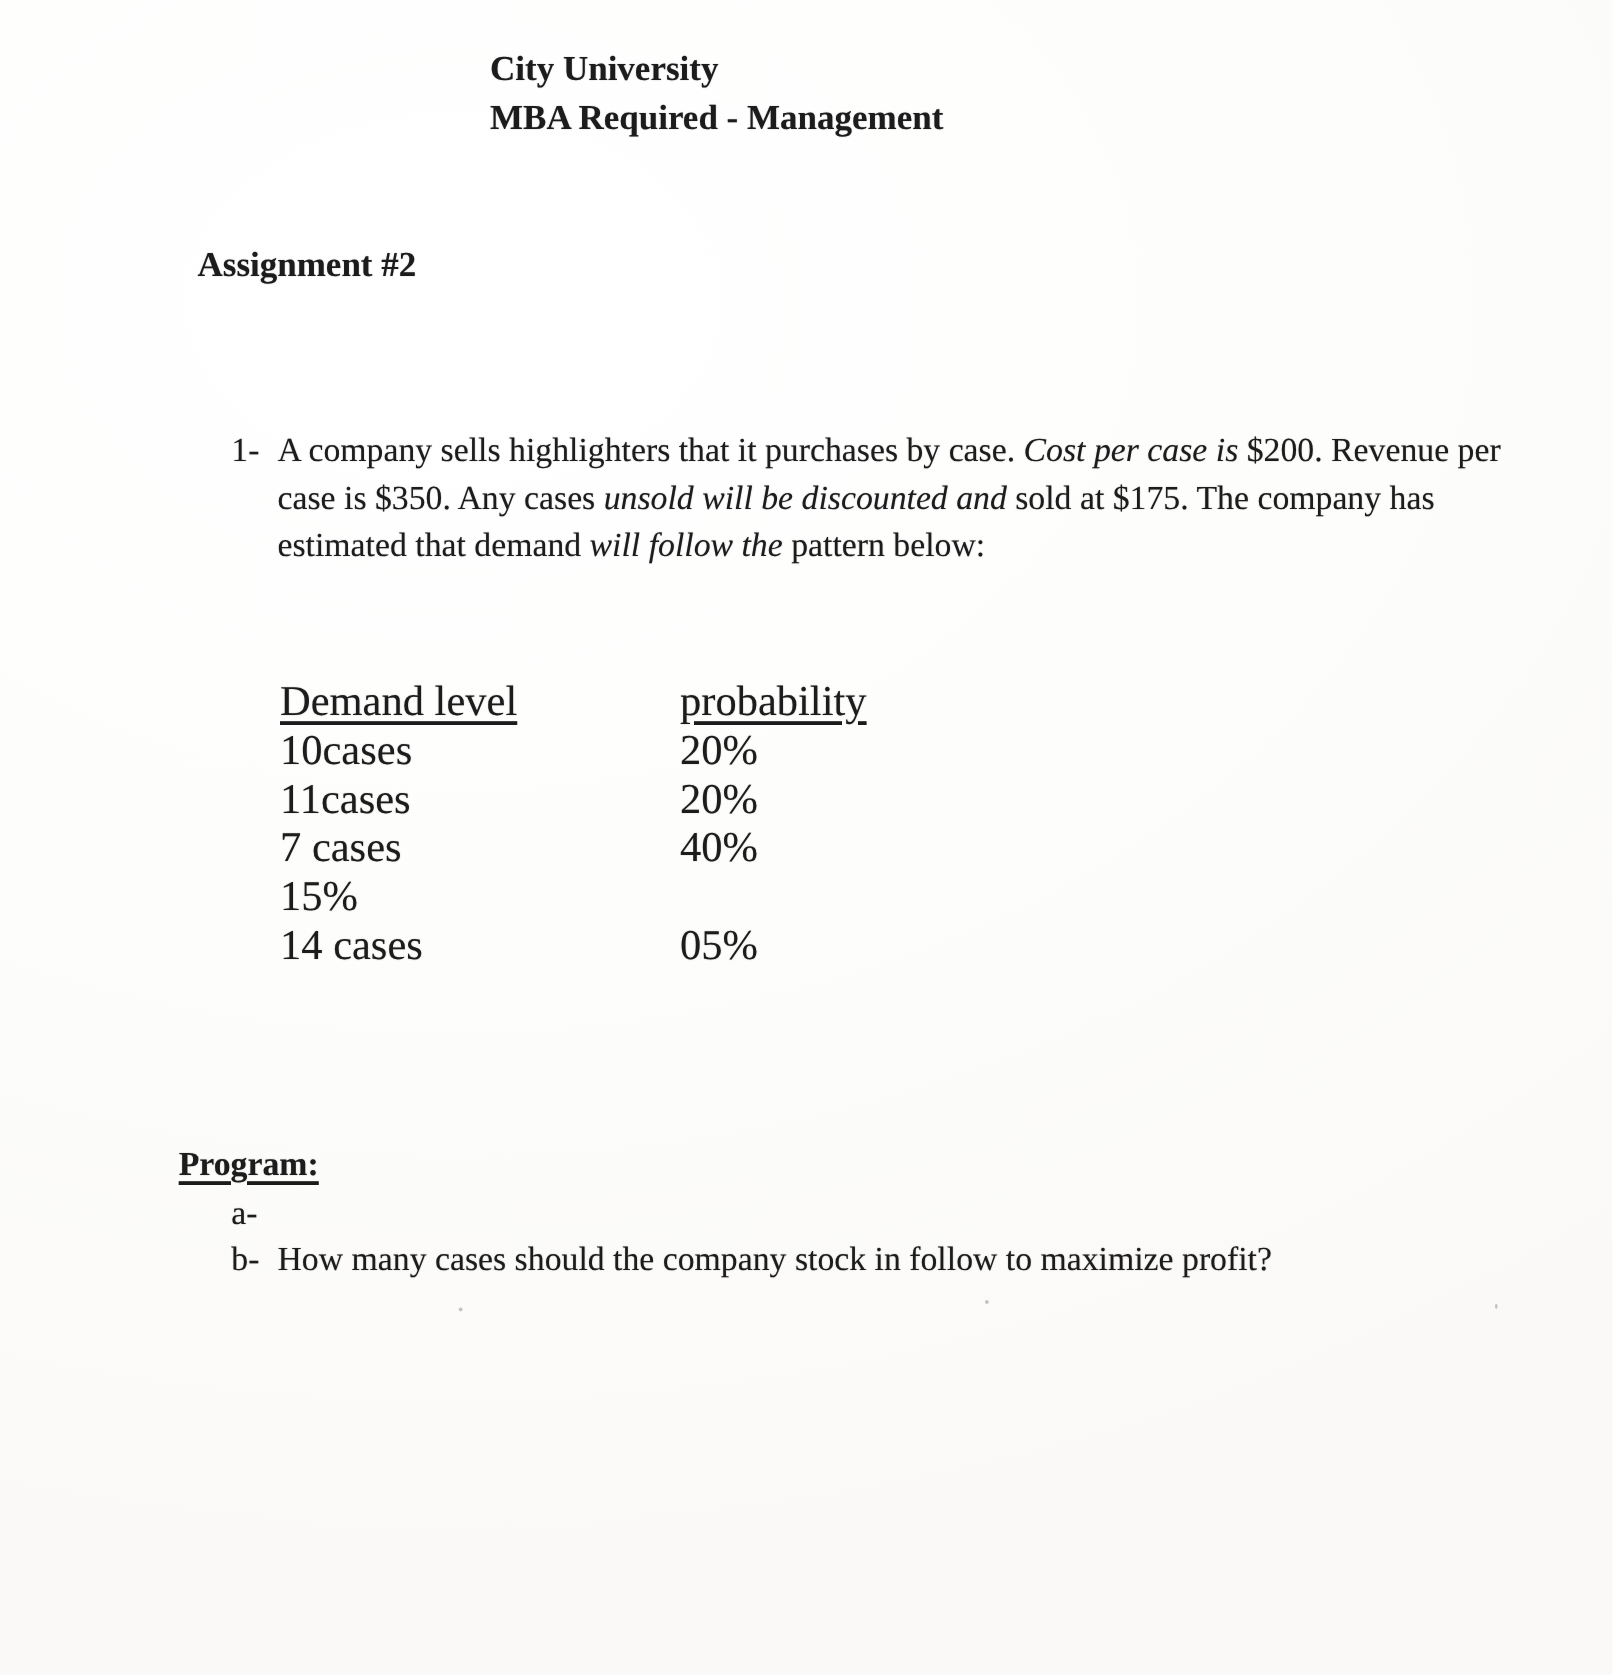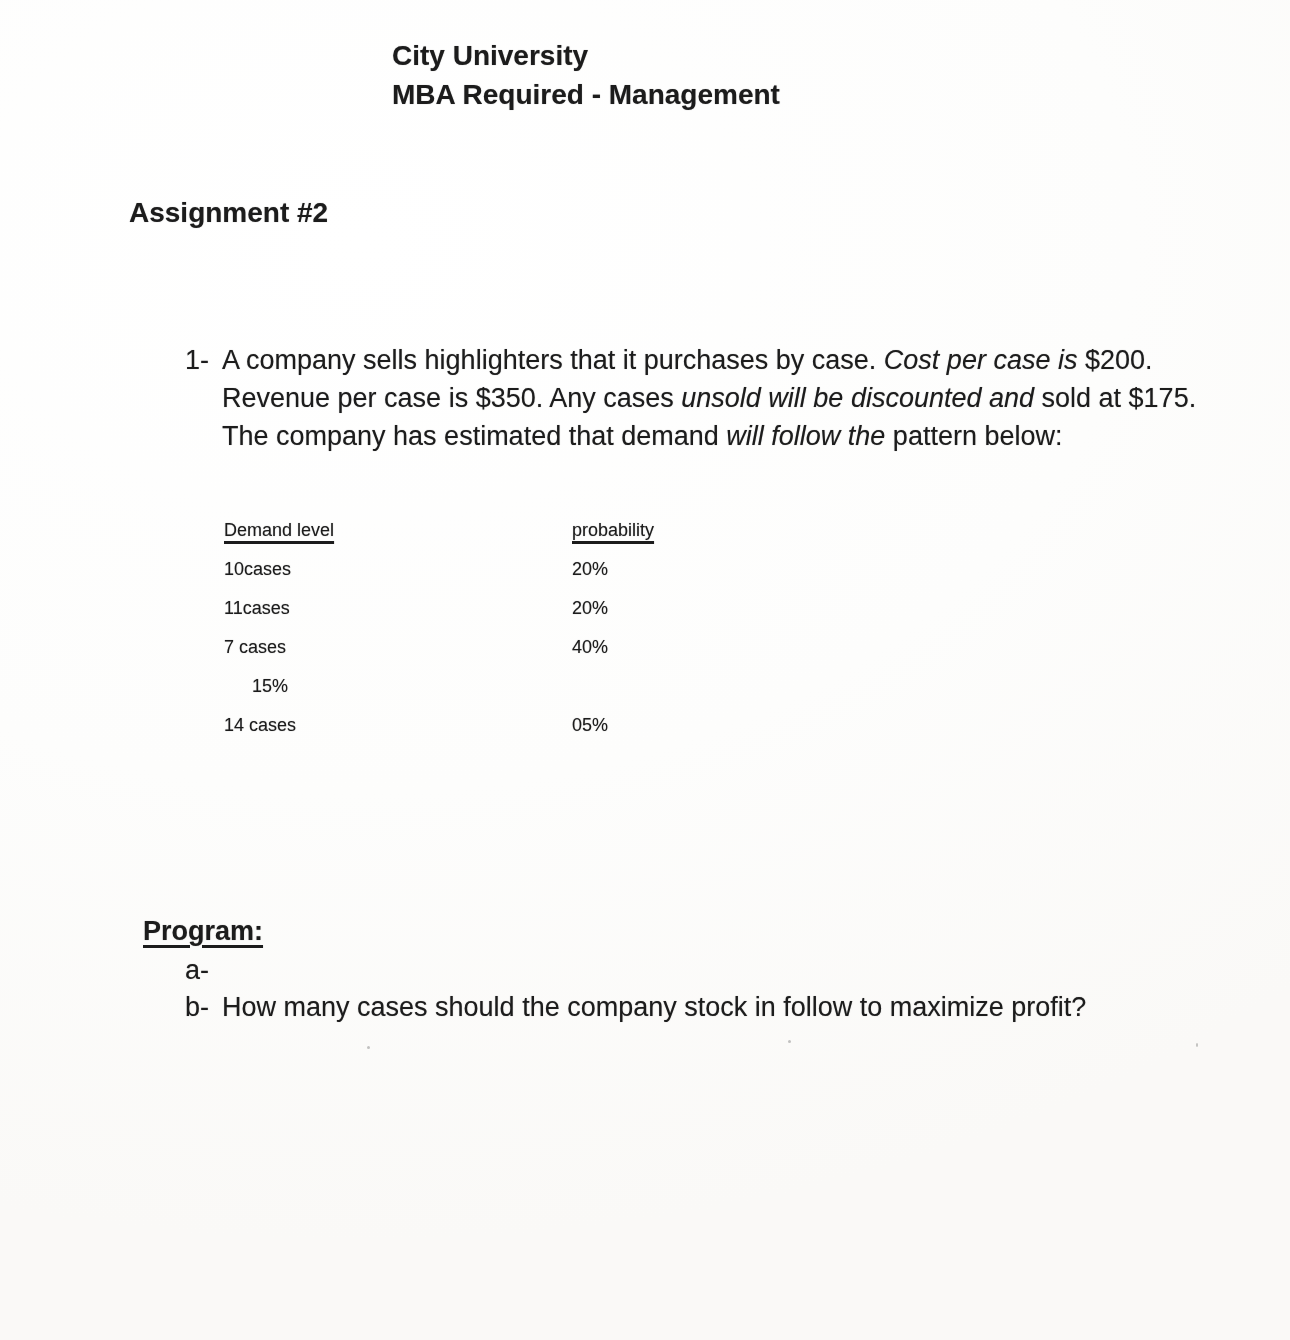--- a/index.html
+++ b/index.html
@@ -4,41 +4,41 @@
 <style>
   html, body { margin: 0; padding: 0; background: #ffffff; }
 
   .page {
     position: relative;
     width: 1290px;
     height: 1340px;
     overflow: hidden;
     background:
       radial-gradient(1400px 1000px at 28% 18%, #ffffff 0%, #fdfdfc 55%, #faf9f7 100%);
-    font-family: Liberation Sans, sans-serif;
+    font-family: Liberation Serif, serif;
     color: #1c1c1c;
   }
 
   .soft { text-shadow: 0 0 1px rgba(10,10,10,0.38); }
 
   
   .doc-header {
     position: absolute;
     left: 392px;
     top: 36px;
     font-size: 28px;
     font-weight: bold;
     line-height: 39px;
     white-space: nowrap;
   }
 
   
   .assignment {
     position: absolute;
-    left: 129px;
+    left: 158px;
     top: 197px;
     font-size: 28px;
     font-weight: bold;
     white-space: nowrap;
   }
 
   
   .question {
     position: absolute;
     left: 185px;
@@ -48,27 +48,27 @@
     font-size: 27px;
     line-height: 38px;
   }
   .q-num { flex: none; width: 37px; }
   .q-text { flex: none; width: 1000px; }
 
   
   .demand-table {
     position: absolute;
     left: 224px;
-    top: 511px;
-    font-size: 18px;
+    top: 542px;
+    font-size: 34px;
     line-height: 39px;
   }
   .dt-row { display: flex; }
   .dt-c1 { width: 320px; flex: none; }
-  .dt-c2 { flex: none; margin-left: 28px; }
+  .dt-c2 { flex: none; }
 
   .underlined {
     text-decoration: underline;
     text-decoration-thickness: 2.5px;
     text-underline-offset: 5px;
   }
 
   
   .required-title {
     position: absolute;

